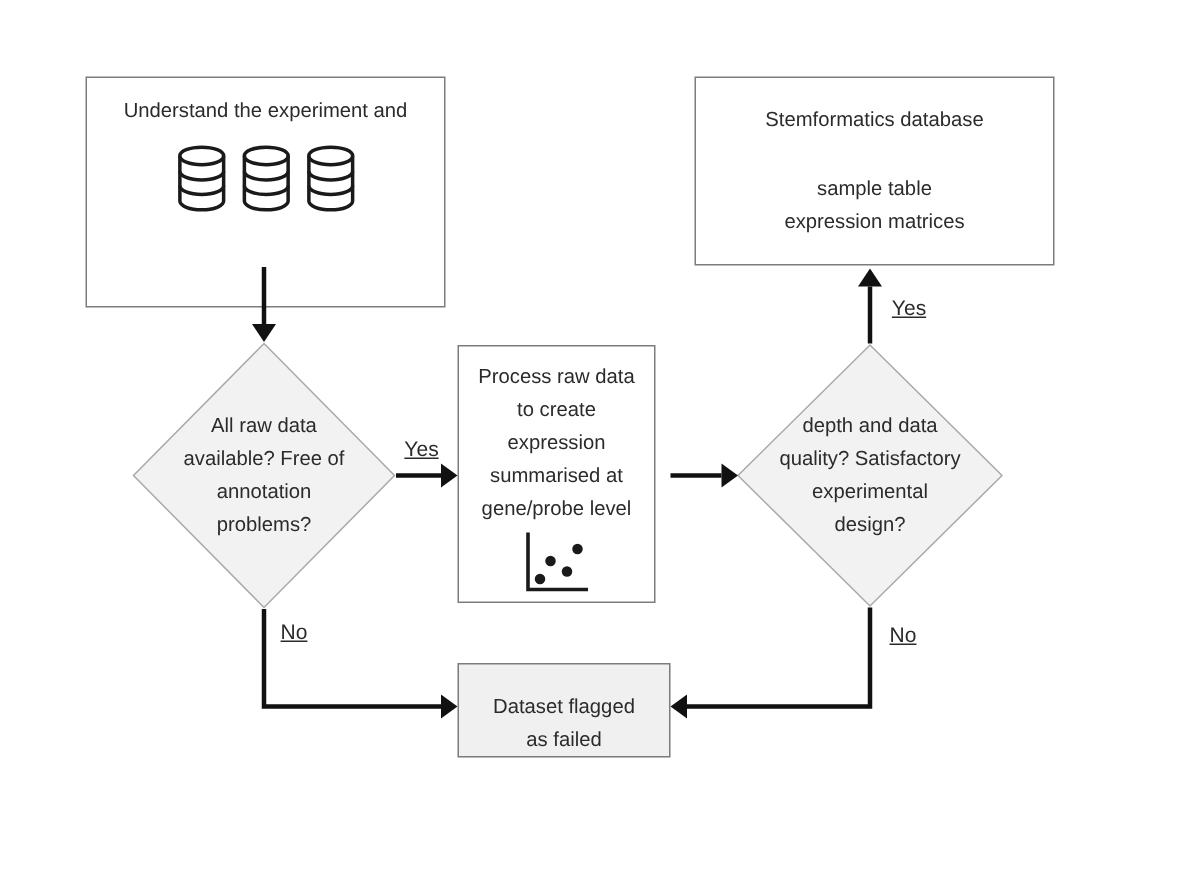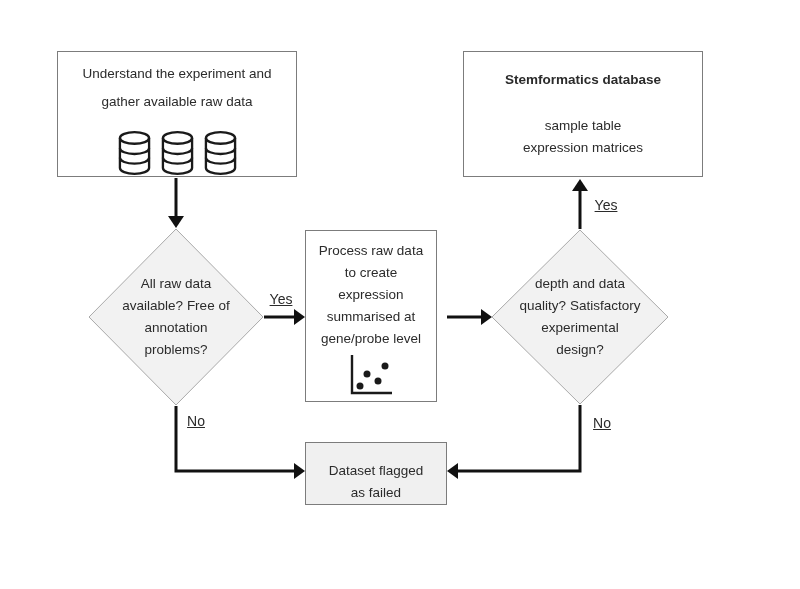--- a/index.html
+++ b/index.html
@@ -18,23 +18,23 @@
   }
   .node .line { white-space:nowrap; }
   .diamond { position:absolute; }
   .diamond svg { position:absolute; left:0; top:0; }
   .diamond .dtext {
     position:absolute; inset:0; display:flex; flex-direction:column;
     align-items:center; justify-content:center; text-align:center;
     font-size:13.5px; line-height:22px;
   }
   .diamond polygon { fill:var(--diamond-fill); stroke:var(--diamond-border); stroke-width:1; }
-  #gather { left:57px; top:51px; width:240px; height:126px; justify-content:space-between; padding-top:11px; }
+  #gather { left:57px; top:51px; width:240px; height:154px; justify-content:flex-start; padding-top:11px; }
   #stemformatics { left:463px; top:51px; width:240px; height:126px; justify-content:center; }
-  #stemformatics .title { font-weight:700; margin-bottom:24px; }
+  #stemformatics .title { font-weight:400; margin-bottom:24px; }
   #process { left:305px; top:230px; width:132px; height:172px; justify-content:flex-start; padding-top:9px; }
   #failed { left:305px; top:442px; width:142px; height:63px; background:var(--flag-fill); justify-content:flex-end; }
   #diamond-left  { left:88px;  top:228px; width:176px; height:178px; }
   #diamond-right { left:491px; top:229px; width:178px; height:176px; }
   .icon-row { display:flex; gap:8px; margin-top:11px; }
   .icon-stroke { stroke:var(--ink); fill:none; stroke-width:2.4; }
   .icon-dot { fill:var(--ink); }
   #scatter-icon { margin-top:2px; }
   #arrows { position:absolute; left:0; top:0; pointer-events:none; }
   .arrow-line { stroke:var(--arrow); stroke-width:3; fill:none; }
@@ -45,21 +45,20 @@
   #label-no-left   { left:179px; top:413px; }
   #label-no-right  { left:585px; top:415px; }
 </style>
 </head>
 <body>
 
 <div id="stage">
 
   <div class="node" id="gather">
     <div class="line">Understand the experiment and</div>
-    <div class="line">gather available raw data</div>
     <div class="icon-row">
       <svg width="35" height="46" viewBox="0 0 36 46">
         <ellipse class="icon-stroke" cx="18" cy="7.5" rx="15" ry="6"></ellipse>
         <path class="icon-stroke" d="M3 7.5 L3 38.5 A15 6 0 0 0 33 38.5 L33 7.5"></path>
         <path class="icon-stroke" d="M3 18 A15 6 0 0 0 33 18"></path>
         <path class="icon-stroke" d="M3 28 A15 6 0 0 0 33 28"></path>
       </svg>
       <svg width="35" height="46" viewBox="0 0 36 46">
         <ellipse class="icon-stroke" cx="18" cy="7.5" rx="15" ry="6"></ellipse>
         <path class="icon-stroke" d="M3 7.5 L3 38.5 A15 6 0 0 0 33 38.5 L33 7.5"></path>

